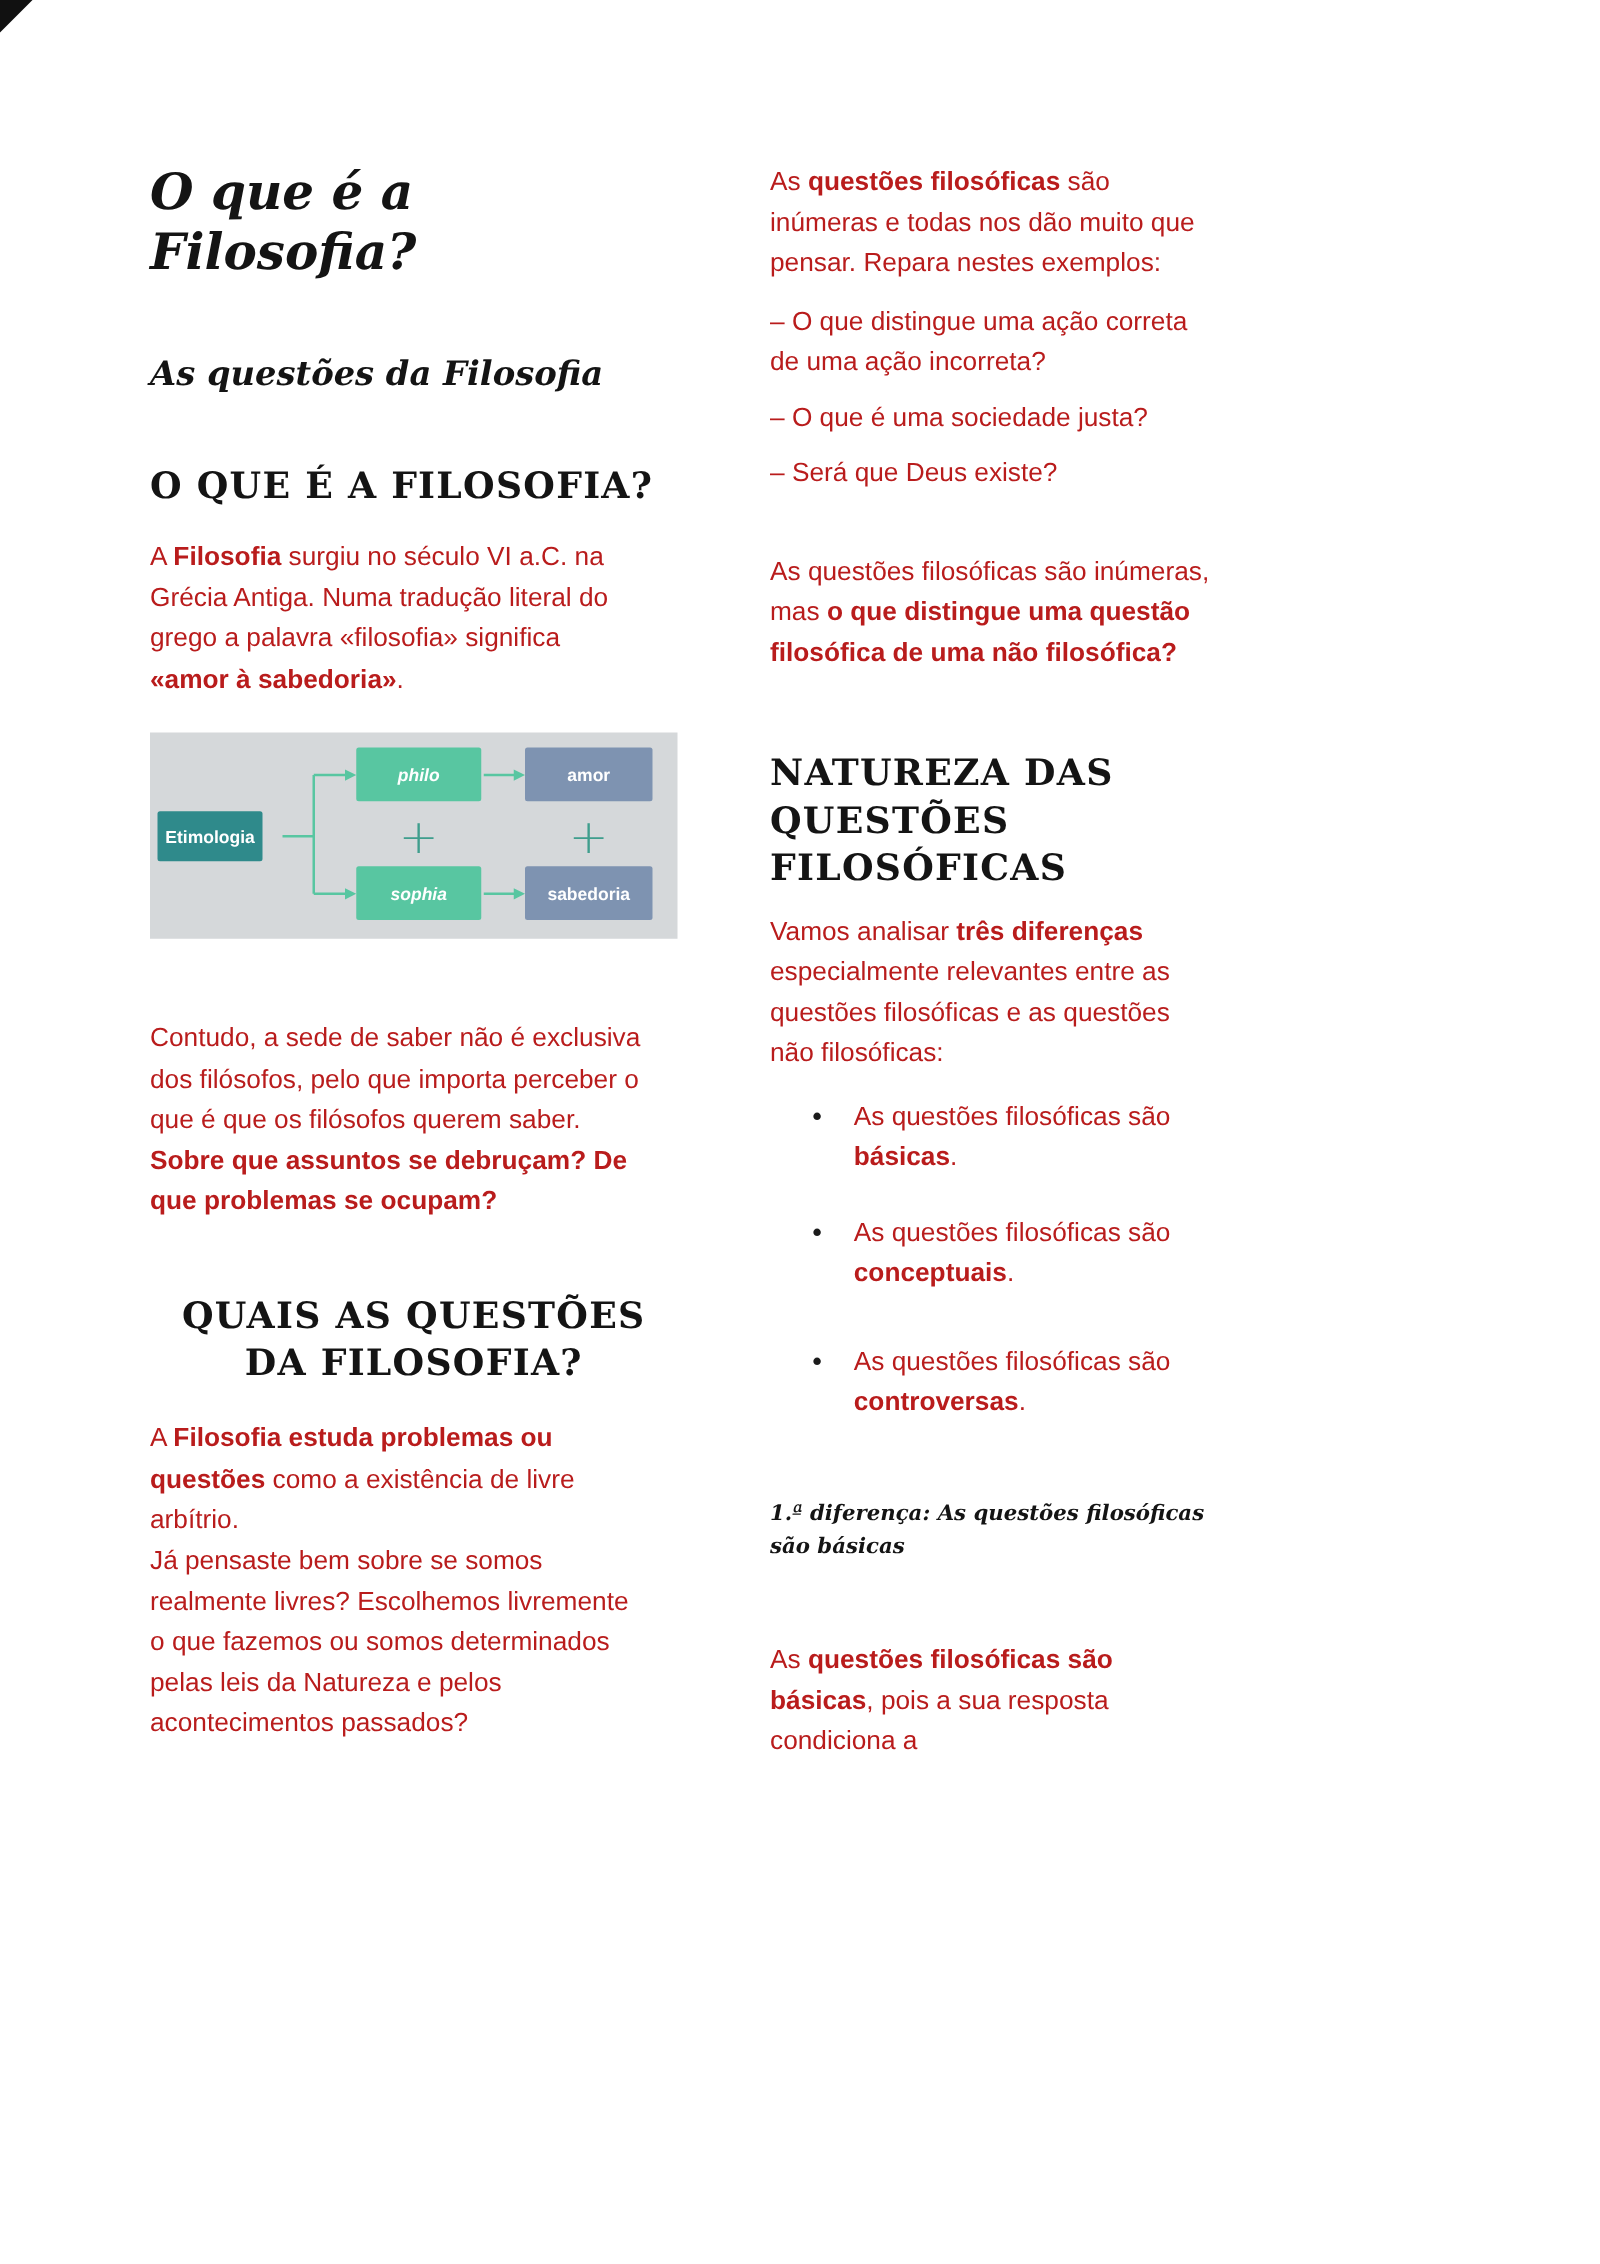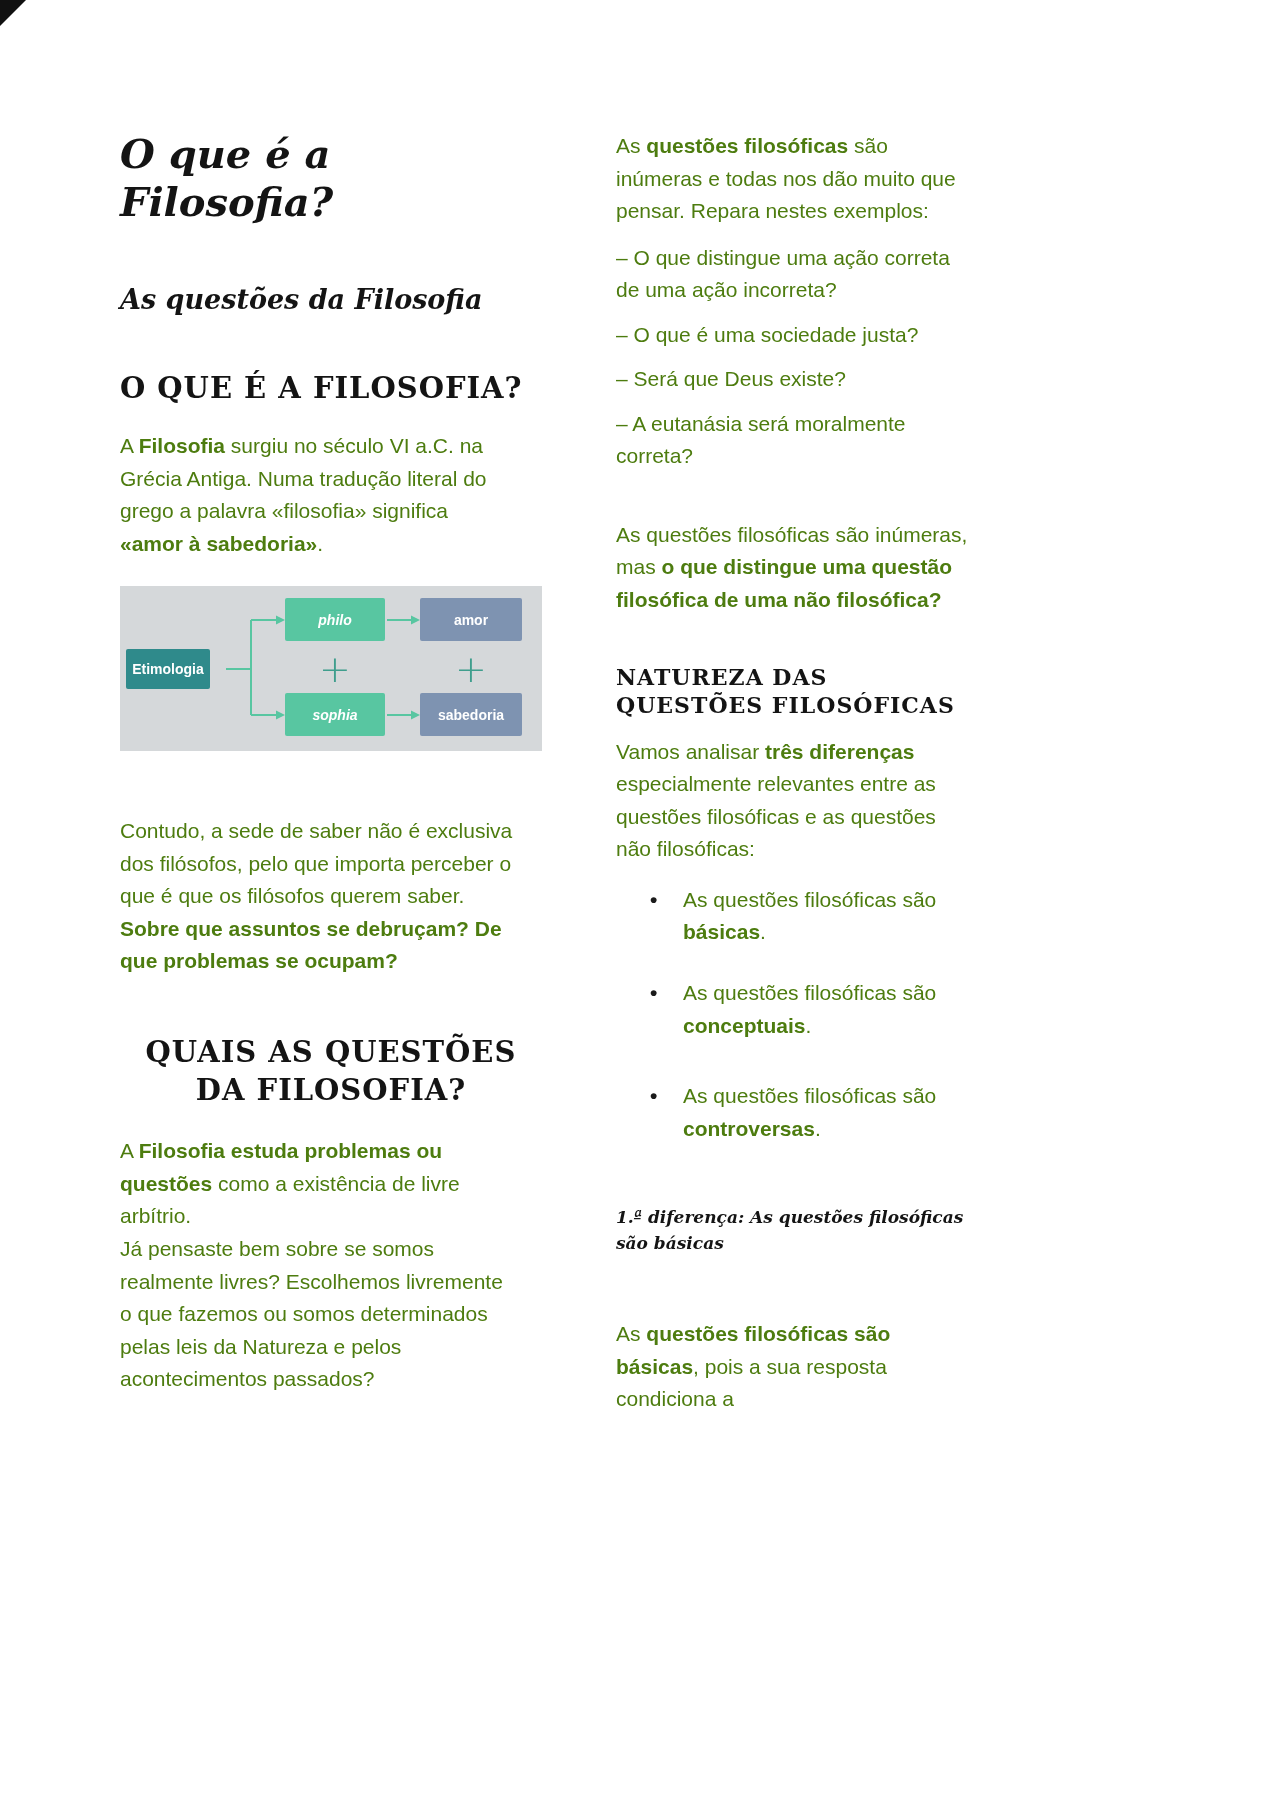--- a/index.html
+++ b/index.html
@@ -20,21 +20,21 @@
     border-right: 26px solid transparent;
   }
   .col { position: absolute; top: 130px; }
   .col-left  { left: 120px; width: 422px; }
   .col-right { left: 616px; width: 352px; }
 
   p.body {
     font-size: 21px;
     line-height: 1.55;
     margin: 0;
-    color: #4d7c0f;
+    color: #b91c1c;
   }
   .col-left p.body { max-width: 396px; }
   p.body strong { font-weight: 700; }
 
   .script {
     font-family: "DejaVu Serif", serif;
     font-style: italic;
     font-weight: 700;
     color: #141414;
   }
@@ -44,21 +44,21 @@
   .display-heading {
     font-family: "DejaVu Serif", serif;
     font-weight: 700;
     letter-spacing: 1px;
     color: #141414;
     line-height: 1.3;
     margin: 0;
   }
   .h-what  { font-size: 29px; margin-top: 54px; }
   .h-quais { font-size: 29px; margin-top: 56px; text-align: center; }
-  .h-natureza { font-size: 22px; margin-top: 46px; }
+  .h-natureza { font-size: 29px; margin-top: 61px; }
 
   .para1  { margin-top: 22px !important; }
   .para2  { margin-top: 64px !important; }
   .para3a { margin-top: 26px !important; }
   .para3b { margin-top: 0 !important; }
 
   
   .diagram {
     position: relative;
     margin-top: 26px;
@@ -159,21 +159,20 @@
     <p class="body para3a"><span>A </span><strong>Filosofia estuda problemas ou questões</strong><span> como a existência de livre arbítrio.</span></p>
     <p class="body para3b"><span>Já pensaste bem sobre se somos realmente livres? Escolhemos livremente o que fazemos ou somos determinados pelas leis da Natureza e pelos acontecimentos passados?</span></p>
   </div>
 
   <div class="col col-right">
     <p class="body"><span>As </span><strong>questões filosóficas</strong><span> são inúmeras e todas nos dão muito que pensar. Repara nestes exemplos:</span></p>
 
     <p class="body q q-first">– O que distingue uma ação correta de uma ação incorreta?</p>
     <p class="body q">– O que é uma sociedade justa?</p>
     <p class="body q">– Será que Deus existe?</p>
-    <p class="body q">– A eutanásia será moralmente correta?</p>
 
     <p class="body para2r"><span>As questões filosóficas são inúmeras, mas </span><strong>o que distingue uma questão filosófica de uma não filosófica?</strong></p>
 
     <h3 class="display-heading h-natureza">NATUREZA DAS QUESTÕES FILOSÓFICAS</h3>
     <p class="body para3r"><span>Vamos analisar </span><strong>três diferenças</strong><span> especialmente relevantes entre as questões filosóficas e as questões não filosóficas:</span></p>
 
     <div class="bullet-row b1">
       <span class="bullet">•</span>
       <p class="body"><span>As questões filosóficas são </span><strong>básicas</strong><span>.</span></p>
     </div>

